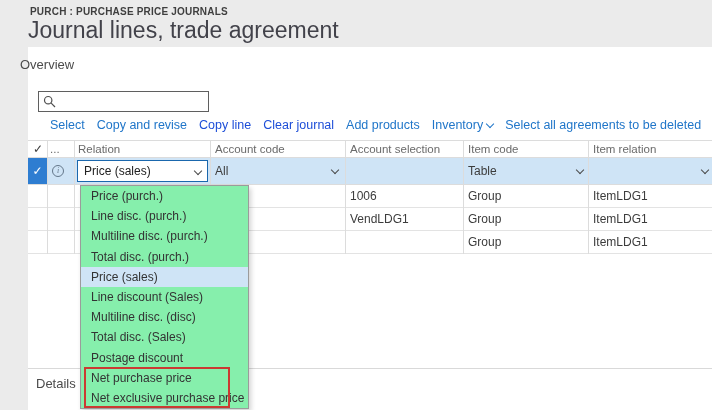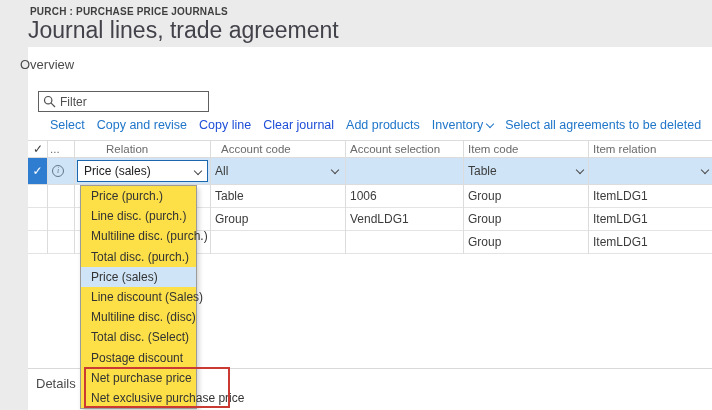--- a/index.html
+++ b/index.html
@@ -79,22 +79,22 @@
   .cell-text { position:absolute; top:6px; font-size:12px; color:#3c3c3c; }
   .row-chev { position:absolute; top:9px; }
 
   .grid-row { left:28px; width:684px; height:23px; background:#fff; border-bottom:1px solid #e3e3e3; }
   .grid-row .cell-text { top:4px; }
 
   .details-sep { left:28px; top:368px; width:684px; height:1px; background:#d9d9d9; }
 
   
   .flyout {
-    left:80px; top:185px; width:117px; height:224px;
-    background:#fde047; border:1px solid #9b9b9b;
+    left:80px; top:185px; width:169px; height:224px;
+    background:#86efac; border:1px solid #9b9b9b;
     box-shadow:2px 3px 5px rgba(0,0,0,.18);
     z-index:5; display:flex; flex-direction:column;
   }
   .dd-item { flex:1; font-size:12px; color:#333; padding-left:10px; display:flex; align-items:center; cursor:pointer; white-space:nowrap; }
   .dd-item.selected { background:#cfe4f6; }
 
   .red-box {
     left:84px; top:367px; width:146px; height:41px;
     border:2px solid #cb3a32; z-index:6; pointer-events:none;
   }
@@ -109,38 +109,37 @@
 
 <div class="abs panel"></div>
 
 <div class="abs section-label overview-label">Overview</div>
 
 <div class="abs filter-box">
   <svg class="search-svg" width="13" height="13" viewBox="0 0 13 13">
     <circle cx="5.2" cy="5.2" r="3.7" fill="none" stroke="#4f4f4f" stroke-width="1.2"></circle>
     <line x1="8.2" y1="8.2" x2="12" y2="12" stroke="#4f4f4f" stroke-width="1.2"></line>
   </svg>
-  <input type="text" placeholder="Filter" style="">
 </div>
 
 <div class="abs toolbar">
   <span class="tb-item on">Select</span>
   <span class="tb-item on">Copy and revise</span>
   <span class="tb-item off">Copy line</span>
   <span class="tb-item off">Clear journal</span>
   <span class="tb-item on">Add products</span>
   <span class="tb-item on"><span>Inventory</span><span class="chev blue"></span></span>
   <span class="tb-item on">Select all agreements to be deleted</span>
 </div>
 
 <div class="abs grid-header">
   <span class="gh-cell" style="left:5px; top:1px; color:#3f3f3f; font-size:12px;">✓</span>
   <span class="gh-cell" style="left:22px;">...</span>
-  <span class="gh-cell" style="left:50px;margin-left:28px;">Relation</span>
-  <span class="gh-cell" style="left:193px;">Account code</span>
+  <span class="gh-cell" style="left:50px;">Relation</span>
+  <span class="gh-cell" style="left:187px;">Account code</span>
   <span class="gh-cell" style="left:322px;">Account selection</span>
   <span class="gh-cell" style="left:440px;">Item code</span>
   <span class="gh-cell" style="left:565px;">Item relation</span>
 </div>
 
 <div class="abs vline" style="left:47px;"></div>
 <div class="abs vline" style="left:74px;"></div>
 <div class="abs vline" style="left:210px;"></div>
 <div class="abs vline" style="left:345px;"></div>
 <div class="abs vline" style="left:463px;"></div>
@@ -183,19 +182,19 @@
 <div class="abs section-label details-label">Details</div>
 
 <div class="abs flyout">
   <div class="dd-item">Price (purch.)</div>
   <div class="dd-item">Line disc. (purch.)</div>
   <div class="dd-item">Multiline disc. (purch.)</div>
   <div class="dd-item">Total disc. (purch.)</div>
   <div class="dd-item selected">Price (sales)</div>
   <div class="dd-item">Line discount (Sales)</div>
   <div class="dd-item">Multiline disc. (disc)</div>
-  <div class="dd-item">Total disc. (Select)</div>
+  <div class="dd-item">Total disc. (Sales)</div>
   <div class="dd-item">Postage discount</div>
   <div class="dd-item">Net purchase price</div>
   <div class="dd-item">Net exclusive purchase price</div>
 </div>
 
 <div class="abs red-box"></div>
 
 </body></html>

